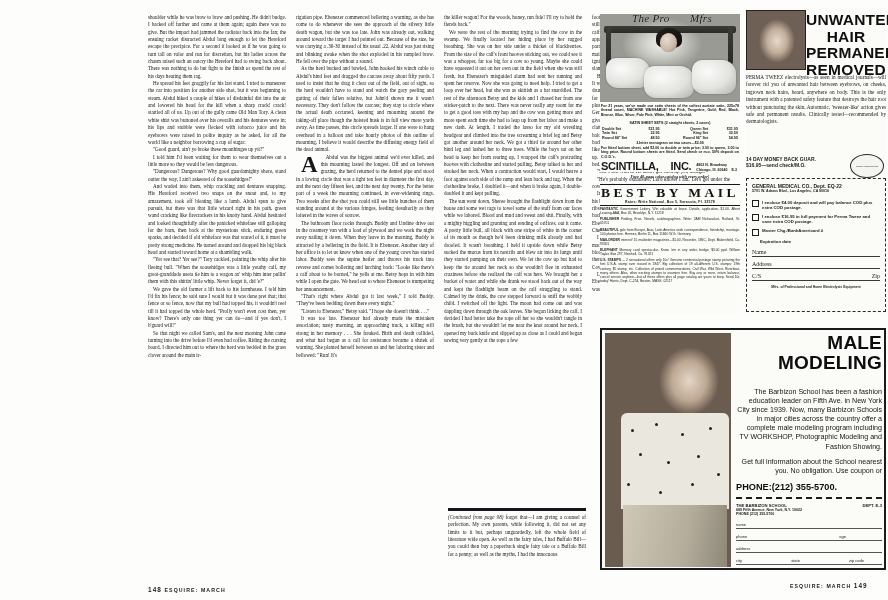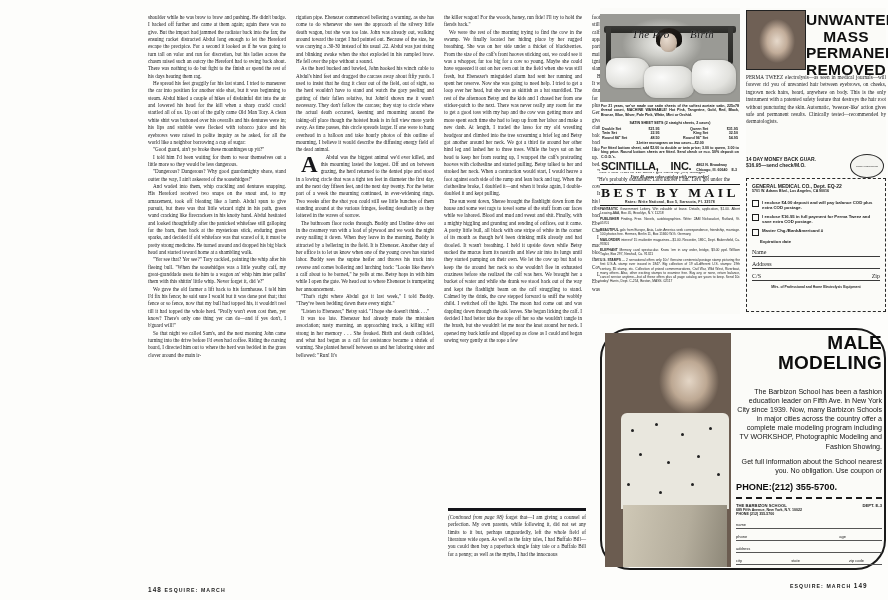--- a/index.html
+++ b/index.html
@@ -80,21 +80,20 @@
   
   .proshop-script {
     position: absolute;
     font-family: "Liberation Serif", serif;
     font-style: italic;
     font-size: 11px;
     color: #0e0e0e;
     letter-spacing: 0.3px;
     z-index: 4;
     text-shadow: 0 0 1px rgba(255,255,255,.75);
-    margin-top: 16px;
   }
   .photo {
     position: absolute;
     overflow: hidden;
     background: #8a8a88;
   }
   .photo-bed {
     background:
       radial-gradient(ellipse 40px 26px at 62px 30px, #efefec 0%, #cfcfca 45%, #9a9a95 100%),
       linear-gradient(160deg, #5d5d5a 0%, #7e7e7a 22%, #cfcfca 48%, #ececea 62%, #b6b6b1 85%, #6e6e6a 100%);
@@ -422,21 +421,21 @@
       <div class="bedframe" style="left:4px; top:12px; width:132px; height:7px;"></div>
       <div class="bedframe" style="left:6px; top:12px; width:5px; height:40px;"></div>
       <div class="bedframe" style="left:128px; top:12px; width:5px; height:38px;"></div>
       <div class="model-hair" style="left:56px; top:14px; width:26px; height:20px;"></div>
       <div class="model-head" style="left:60px; top:19px; width:17px; height:19px;"></div>
       <div class="pillow" style="left:6px; top:44px; width:44px; height:30px;"></div>
       <div class="pillow" style="left:44px; top:52px; width:50px; height:32px;"></div>
       <div class="pillow" style="left:92px; top:46px; width:44px; height:34px;"></div>
     </div>
     <div class="proshop-script" style="left:32px; top:4px;">The Pro</div>
-    <div class="proshop-script" style="left:90px; top:4px;">Birth</div>
+    <div class="proshop-script" style="left:90px; top:4px;">Mfrs</div>
 
     <div class="microtext mt6" style="left:1px; top:96px; width:138px; text-align:justify;">For 21 years, we've made our satin sheets of the softest acetate satin, 225x78 thread count, MACHINE WASHABLE! Hot Pink, Tangerine, Gold, Red, Black, Bronze, Blue, Silver, Pale Pink, White, Mint or Orchid.</div>
 
     <div class="microtext mt6" style="left:1px; top:113px; width:138px; text-align:center;">SATIN SHEET SETS (2 straight sheets, 2 cases)</div>
 
     <div style="position:absolute; left:2px; top:118.5px; width:136px;">
       <div class="price-row">
         <span>Double Set</span>
         <span>$21.95</span>
         <span>Queen Set</span>
@@ -506,21 +505,21 @@
       </div>
     </div>
   </div>
 
   <div class="ad" style="left:746px; top:8px; width:140px; height:306px;">
 
     <div class="photo photo-man" style="left:0; top:2px; width:58px; height:58px; border:1px solid #222;"></div>
 
     <div style="position:absolute; left:60px; top:4px; width:80px;">
       <div class="uh-title">UNWANTED</div>
-      <div class="uh-title">MASS</div>
+      <div class="uh-title">HAIR</div>
       <div class="uh-title small">PERMANENTLY</div>
       <div class="uh-title small">REMOVED</div>
     </div>
 
     <div class="uh-body" style="position:absolute; left:0; top:66px; width:140px;">PERMA TWEEZ electrolysis—as seen in medical journals—will forever rid you of unwanted hair between eyebrows, on cheeks, ingrown neck hairs, beard, anywhere on body. This is the only instrument with a patented safety feature that destroys the hair root without puncturing the skin. Automatic, 'tweezer-like' action gives safe and permanent results. Clinically tested—recommended by dermatologists.</div>
 
     <div style="position:absolute; left:0; top:148px; width:96px;">
       <div class="mbg">14 DAY MONEY BACK GUAR.</div>
       <div class="mbg">$16.95—send check/M.O.</div>
     </div>
@@ -556,21 +555,21 @@
         <span>Address</span>
       </div>
       <div class="cp-field">
         <span>C/S</span>
         <span>Zip</span>
       </div>
       <div class="cp-foot">Mfrs. of Professional and Home Electrolysis Equipment</div>
     </div>
   </div>
 
-  <div class="ad ad-border" style="left:600px; top:328px; width:286px; height:242px; border-width:2px; padding:3px;border-radius:30px;">
+  <div class="ad ad-border" style="left:600px; top:328px; width:286px; height:242px; border-width:2px; padding:3px;">
 
     <div class="photo photo-male" style="left:3px; top:3px; width:126px; height:234px;">
       <div class="shirt" style="left:16px; top:80px; width:108px; height:96px;"></div>
       <div class="dot" style="left:26px; top:96px;"></div>
       <div class="dot" style="left:50px; top:90px;"></div>
       <div class="dot" style="left:76px; top:100px;"></div>
       <div class="dot" style="left:104px; top:94px;"></div>
       <div class="dot" style="left:34px; top:120px;"></div>
       <div class="dot" style="left:62px; top:128px;"></div>
       <div class="dot" style="left:92px; top:122px;"></div>

